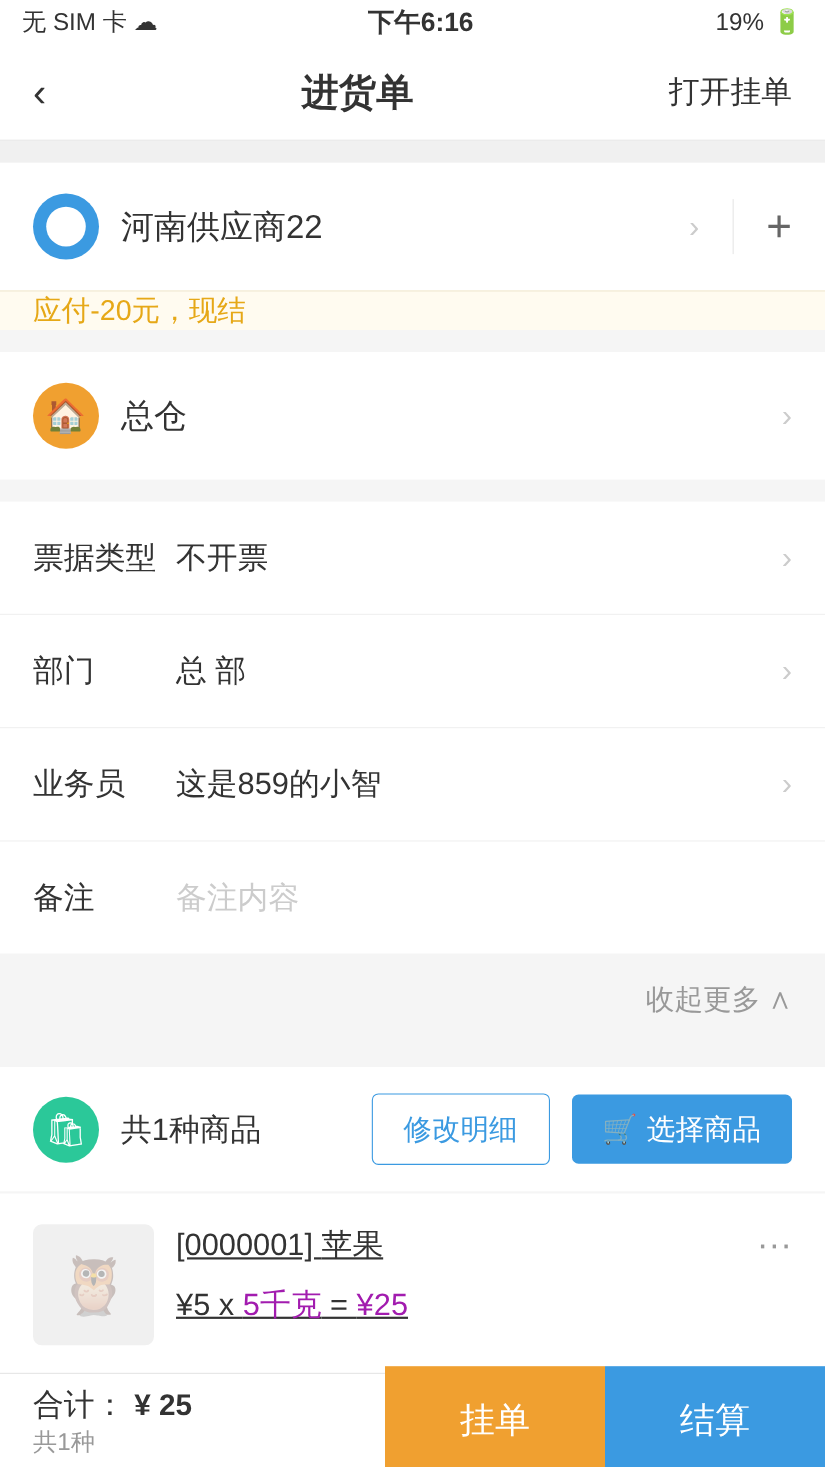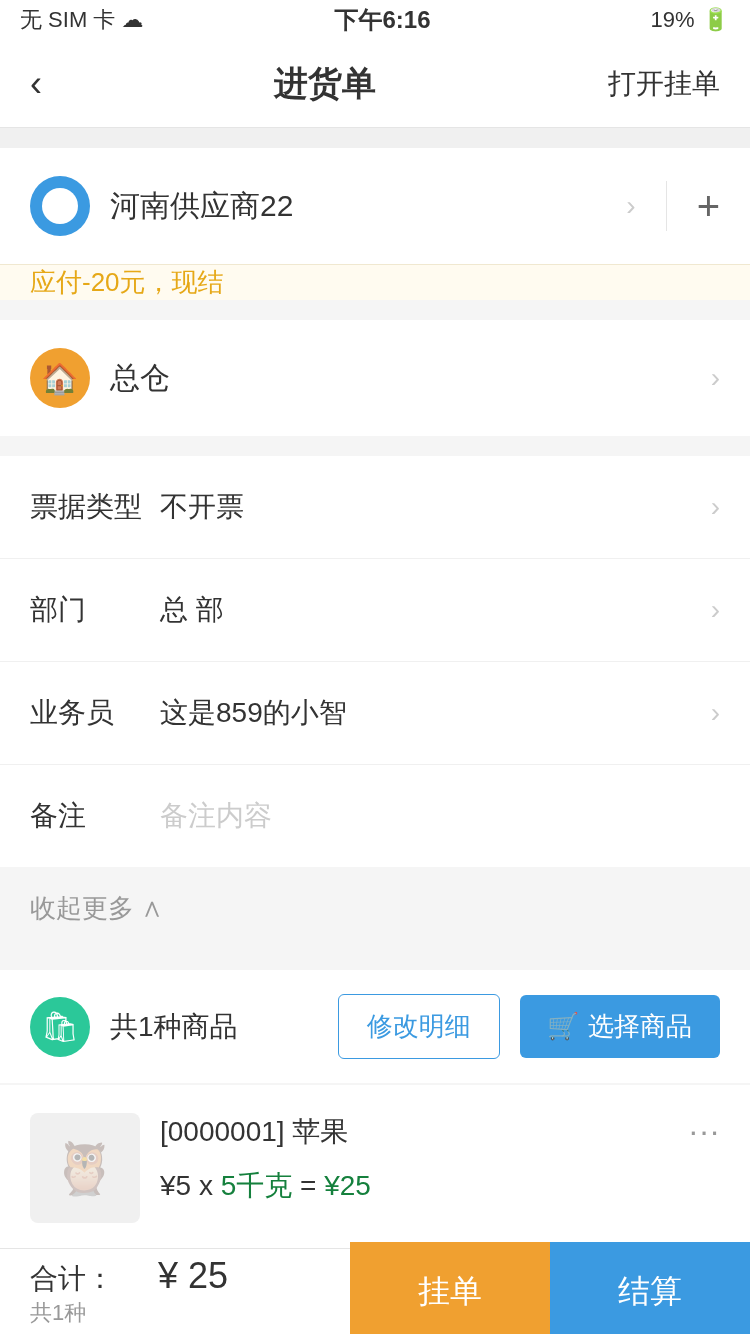--- a/index.html
+++ b/index.html
@@ -176,21 +176,21 @@
       font-size: 28px;
       color: #333;
     }
     .form-placeholder {
       color: #ccc;
     }
 
     
     .collapse-row {
       background: #f5f5f5;
-      text-align: left;
+      text-align: right;
       padding: 24px 30px;
       font-size: 26px;
       color: #999;
       margin-top: 0;
       cursor: pointer;
     }
 
     
     .product-header {
       background: #fff;
@@ -253,32 +253,33 @@
       border-radius: 8px;
       display: flex;
       align-items: center;
       justify-content: center;
       flex-shrink: 0;
       color: #bbb;
       font-size: 48px;
     }
     .product-info {
       flex: 1;
+      text-decoration: underline;
     }
     .product-name {
       font-size: 28px;
       color: #333;
       margin-bottom: 16px;
     }
     .product-price {
       font-size: 28px;
       color: #333;
     }
     .price-blue {
-      color: #15803d;
+      color: #a21caf;
     }
     .product-more {
       color: #999;
       font-size: 32px;
       cursor: pointer;
     }
 
     
     .bottom-bar {
       position: fixed;
@@ -296,23 +297,22 @@
       padding: 0 30px;
     }
     .total-main {
       font-size: 28px;
       color: #333;
       display: flex;
       align-items: baseline;
       gap: 8px;
     }
     .total-amount {
-      font-size: 36px;
-      font-weight: 400;
-      margin-left: 36px;
+      font-size: 27px;
+      font-weight: 700;
     }
     .total-sub {
       font-size: 22px;
       color: #999;
     }
     .btn-hang {
       width: 200px;
       height: 100px;
       background: #f0a030;
       color: #fff;

